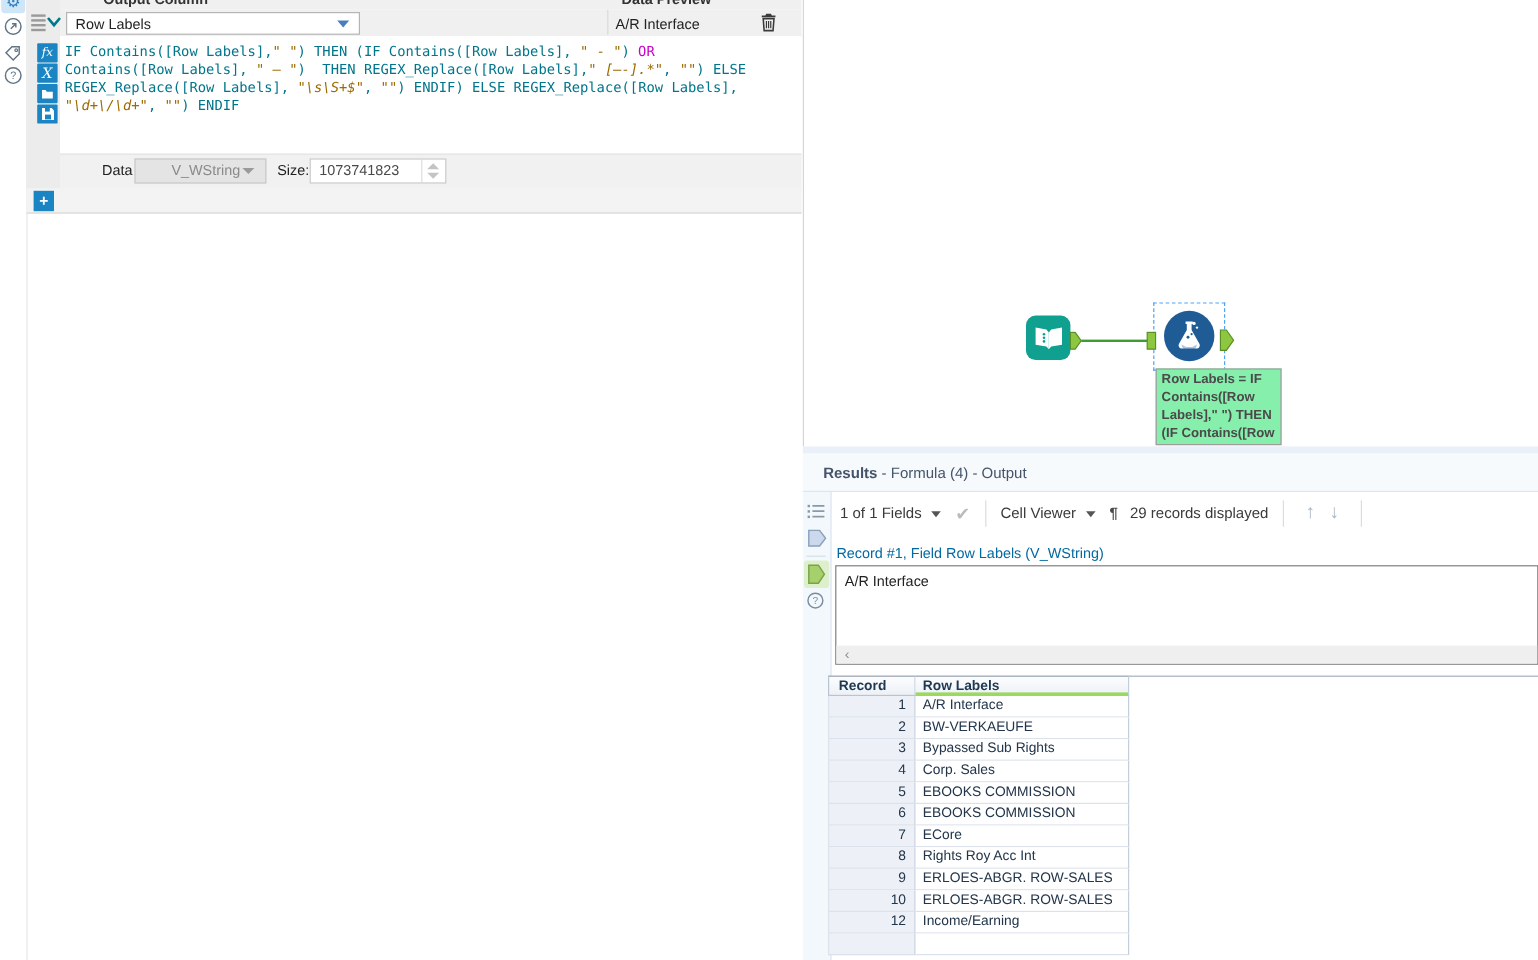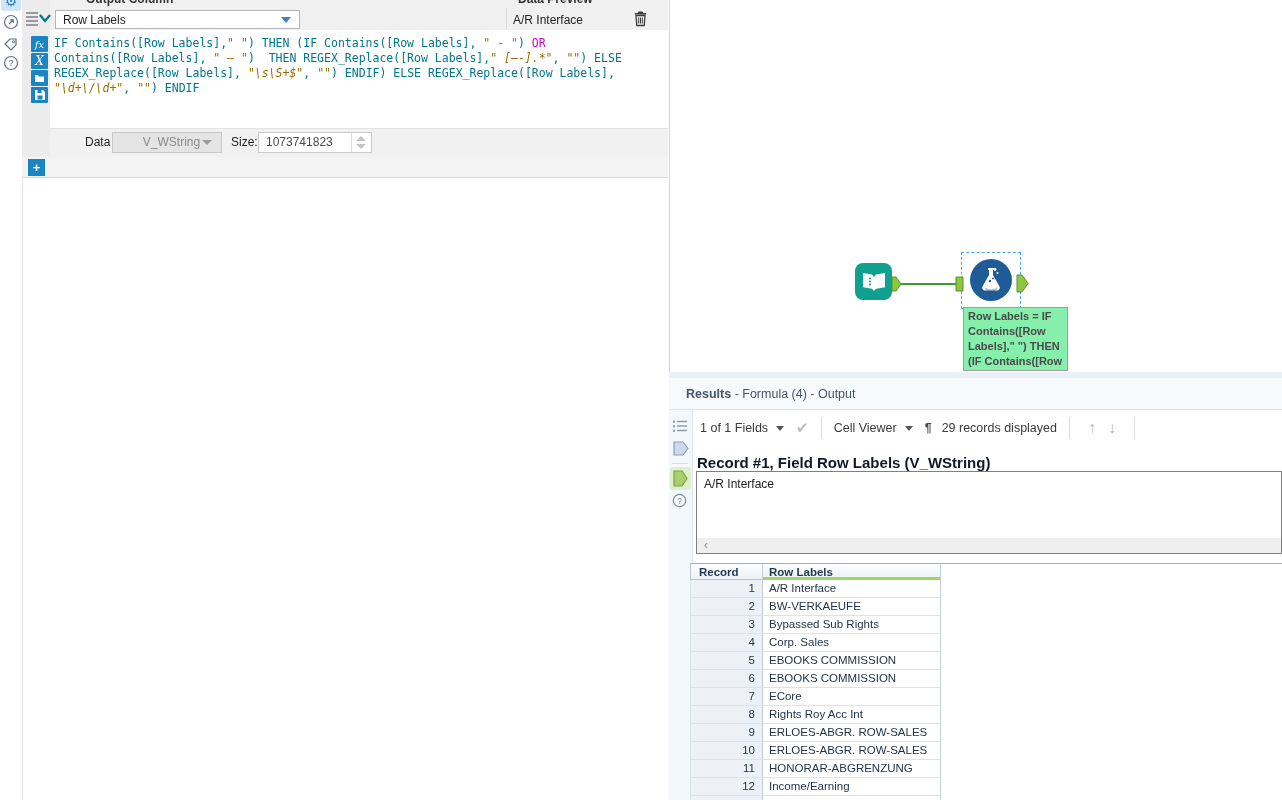--- a/index.html
+++ b/index.html
@@ -82,21 +82,21 @@
   #ic-green-hl{left:670px;top:467px;width:21px;height:23px;background:#ddf0cb;border-radius:3px;}
   #results-toolbar{left:700px;top:410px;width:582px;height:36px;display:flex;align-items:center;font-size:12.5px;color:#3a3a3a;}
   .tb-sep{width:1px;height:22px;background:#dcdcdc;margin:0 12px;}
   .tb-caret{width:0;height:0;border-left:4px solid transparent;border-right:4px solid transparent;
      border-top:5px solid #555;margin-left:8px;}
   #tb-check{color:#b9bcbf;font-size:15px;margin-left:12px;}
   #tb-pilcrow{font-weight:bold;color:#4a4a4a;margin-left:12px;}
   #tb-records{margin-left:10px;}
   .tb-arrow{font-size:16px;color:#a9b6c2;margin:0 6px;}
 
-  #record-header{left:697px;top:454px;font-size:15px;font-weight:bold;color:#0f172a;}
+  #record-header{left:697px;top:454px;font-size:12px;font-weight:normal;color:#0369a1;}
   #cellviewer{left:696px;top:471px;width:586px;height:83px;border:1px solid #7f7f7f;box-sizing:border-box;background:#fff;}
   #cell-value{position:absolute;left:7px;top:5px;font-size:12px;color:#222;}
   #cv-scrollbar{position:absolute;left:0;bottom:0;width:100%;height:15px;background:#efefef;
      color:#8f8f8f;font-size:12px;line-height:15px;padding-left:7px;box-sizing:border-box;}
 
   #table-topline{left:690px;top:563px;width:592px;height:1px;background:#a6b0bc;}
   #data-table{left:690px;top:563px;width:252px;height:237px;overflow:hidden;font-size:11.5px;}
   .trow{display:flex;width:251px;}
   .th-rec,.th-lab{box-sizing:border-box;height:17px;line-height:16px;font-weight:bold;color:#1e3852;
      background:linear-gradient(#fcfdfe,#edf1f6);border-bottom:1px solid #b9c4d2;}
@@ -347,24 +347,20 @@
         </div>
         <div class="trow">
           <div class="td-rec">9</div>
           <div class="td-lab">ERLOES-ABGR. ROW-SALES</div>
         </div>
         <div class="trow">
           <div class="td-rec">10</div>
           <div class="td-lab">ERLOES-ABGR. ROW-SALES</div>
         </div>
         <div class="trow">
-          <div class="td-rec">11</div>
-          <div class="td-lab">HONORAR-ABGRENZUNG</div>
-        </div>
-        <div class="trow">
           <div class="td-rec">12</div>
           <div class="td-lab">Income/Earning</div>
         </div>
         <div class="trow">
           <div class="td-rec"></div>
           <div class="td-lab"></div>
         </div>
       </div>
   </div>
 

